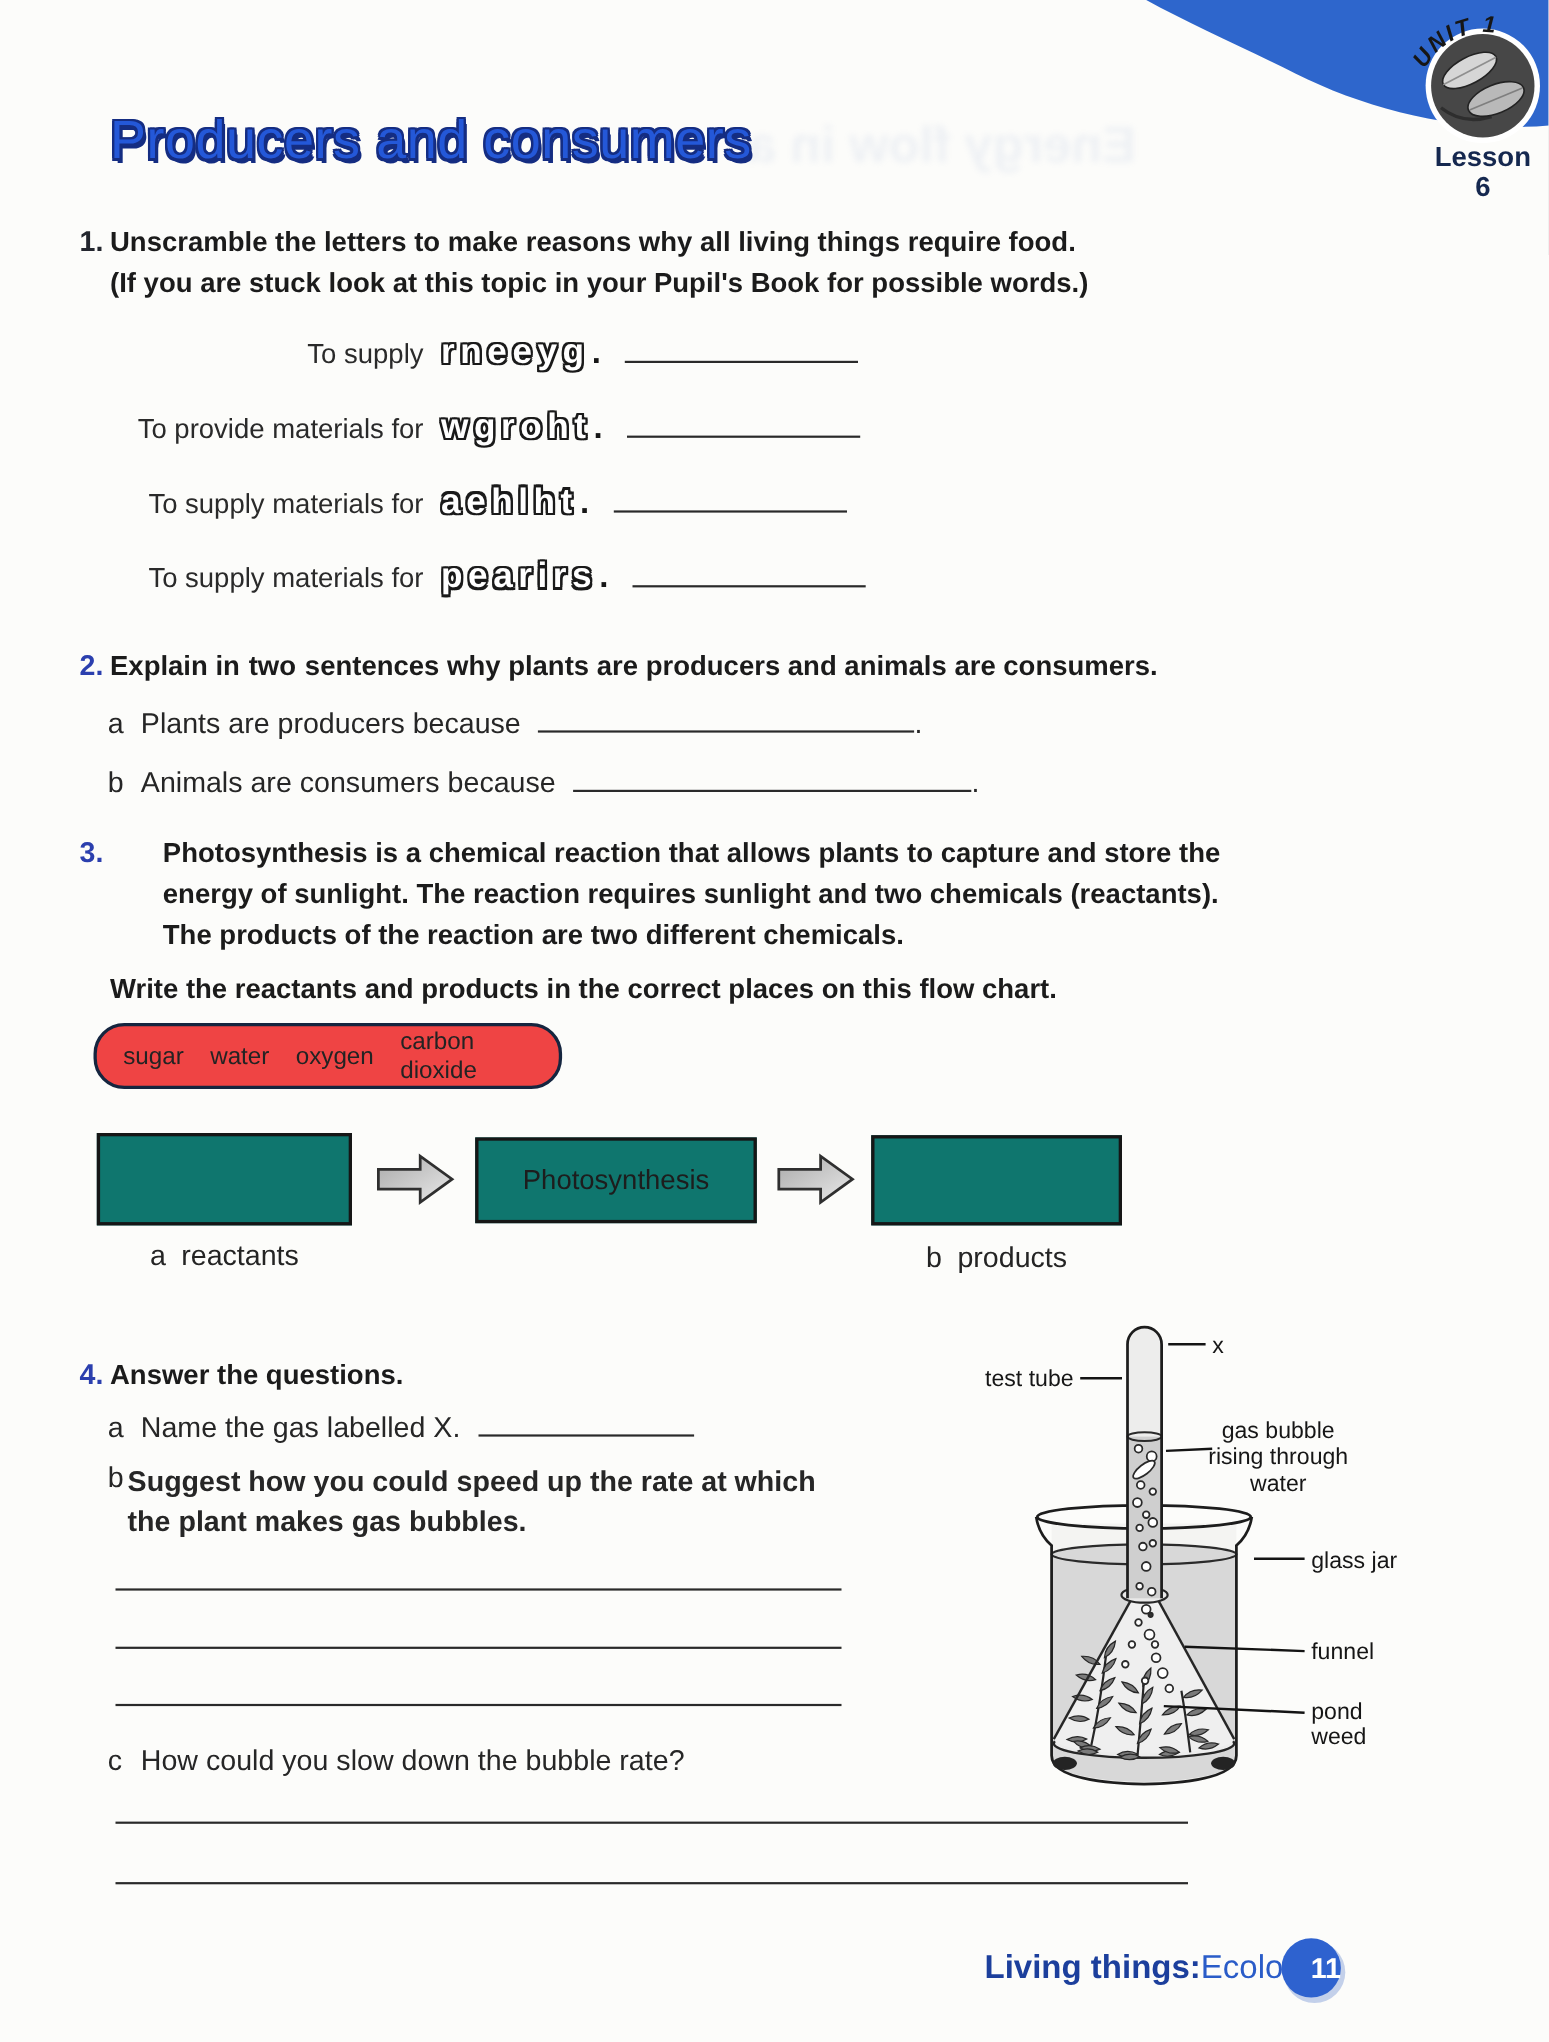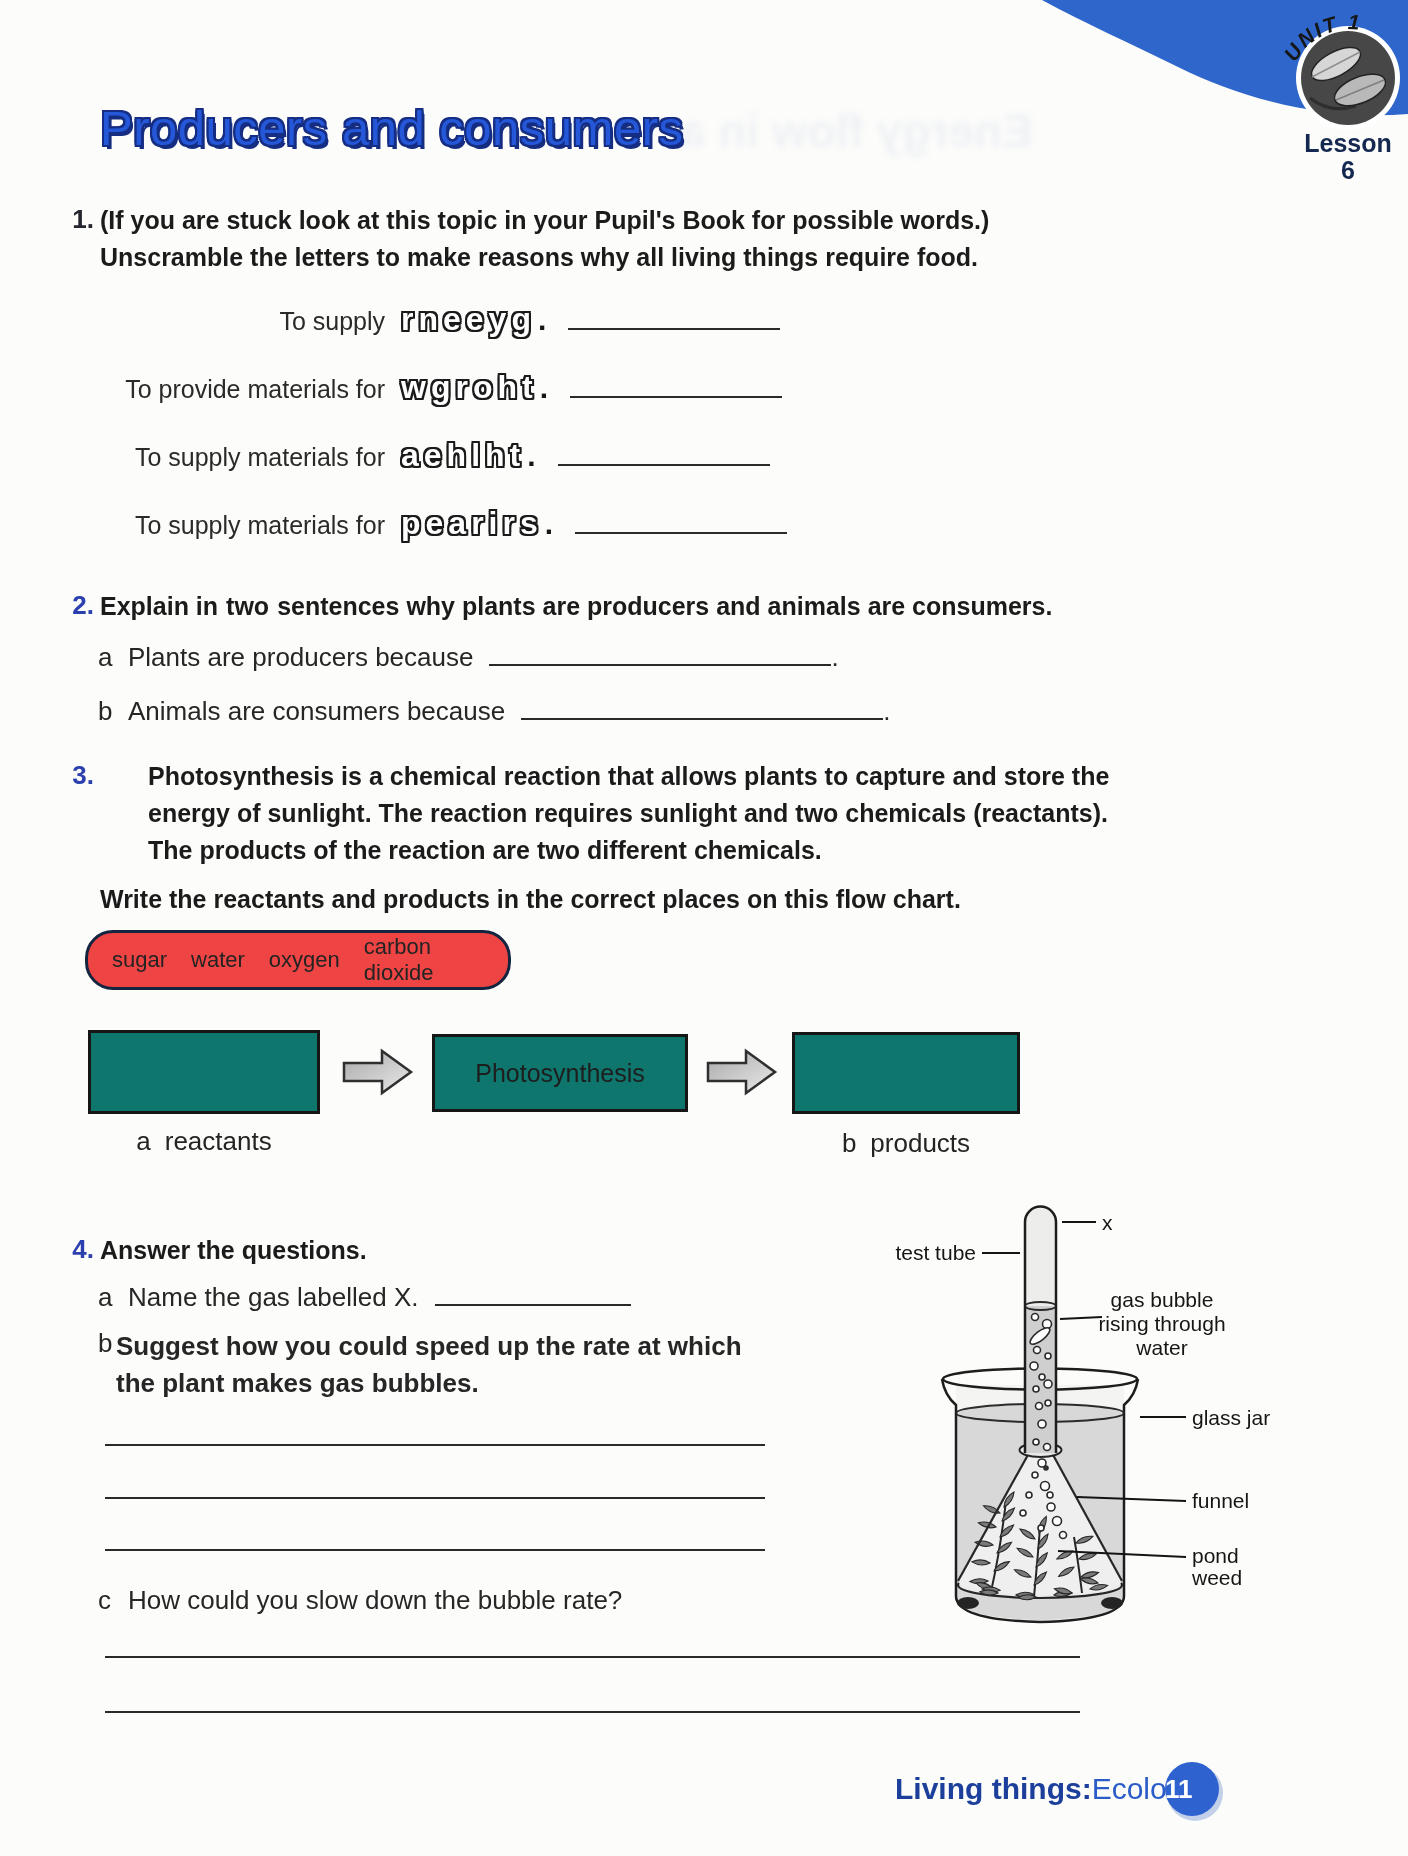--- a/index.html
+++ b/index.html
@@ -40,21 +40,21 @@
   .arrow{position:absolute;width:72px;height:48px;}
   .flabel{position:absolute;font-size:26px;color:#242424;display:flex;gap:14px;justify-content:center;}
   .aline{position:absolute;height:0;border-bottom:2.5px solid #2a2a2a;}
   .lesson{position:absolute;left:1296px;top:130px;width:104px;text-align:center;font-weight:700;
           font-size:25px;color:#15284f;line-height:27px;}
   .footer{position:absolute;left:895px;top:1772px;display:flex;align-items:baseline;font-size:30px;}
   .footer .strand{font-weight:700;color:var(--footer_navy);}
   .footer .topic{color:var(--footer_blue);}
   .pagenum{position:absolute;left:1165px;top:1762px;width:54px;height:54px;border-radius:50%;
            background:var(--page_badge);color:#fff;font-weight:700;font-size:26px;line-height:54px;
-           text-align:left;box-shadow:3px 4px 0 1px #c3d0ea;}
+           text-align:right;box-shadow:3px 4px 0 1px #c3d0ea;}
   svg text{font-family:"Liberation Sans",sans-serif;font-size:21px;fill:#161616;}
 </style>
 </head>
 <body>
 
 <div class="page">
 
   <svg class="abs" style="right:0;top:0;" width="380" height="200" viewBox="0 0 380 200">
     <defs>
       <linearGradient id="arrowGrad" x1="0" y1="0" x2="1" y2="1">
@@ -83,22 +83,22 @@
     <div>Lesson</div>
     <div>6</div>
   </div>
 
   <div class="abs ghost" style="left:680px;top:104px;">Energy flow in a</div>
 
   <div class="abs title" style="left:100px;top:100px;">Producers and consumers</div>
 
   <div class="qnum dark" style="top:204px;">1.</div>
   <div class="abs prompt" style="left:100px;top:202px;width:960px;">
+    <div>Unscramble the letters to make reasons why all living things require food.</div>
     <div>(If you are stuck look at this topic in your Pupil's Book for possible words.)</div>
-    <div>Unscramble the letters to make reasons why all living things require food.</div>
   </div>
 
   <div class="srow" style="top:301px;">
     <span class="slead">To supply</span>
     <span class="bubble">rneeyg</span>
     <span class="bdot">.</span>
     <span class="blank" style="width:212px;margin-left:22px;"></span>
   </div>
   <div class="srow" style="top:369px;">
     <span class="slead">To provide materials for</span>

